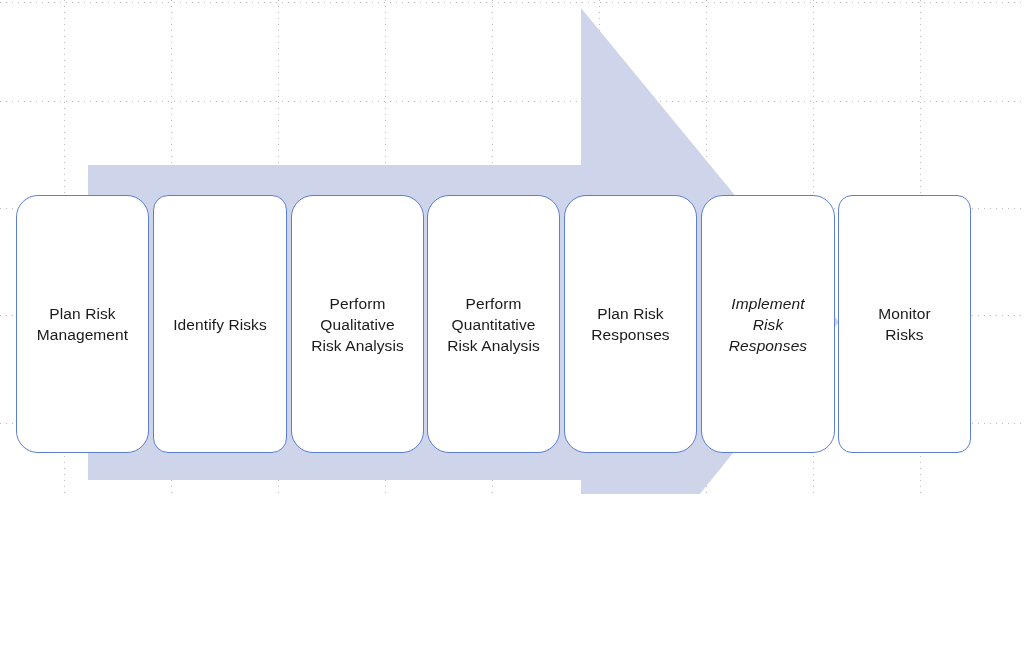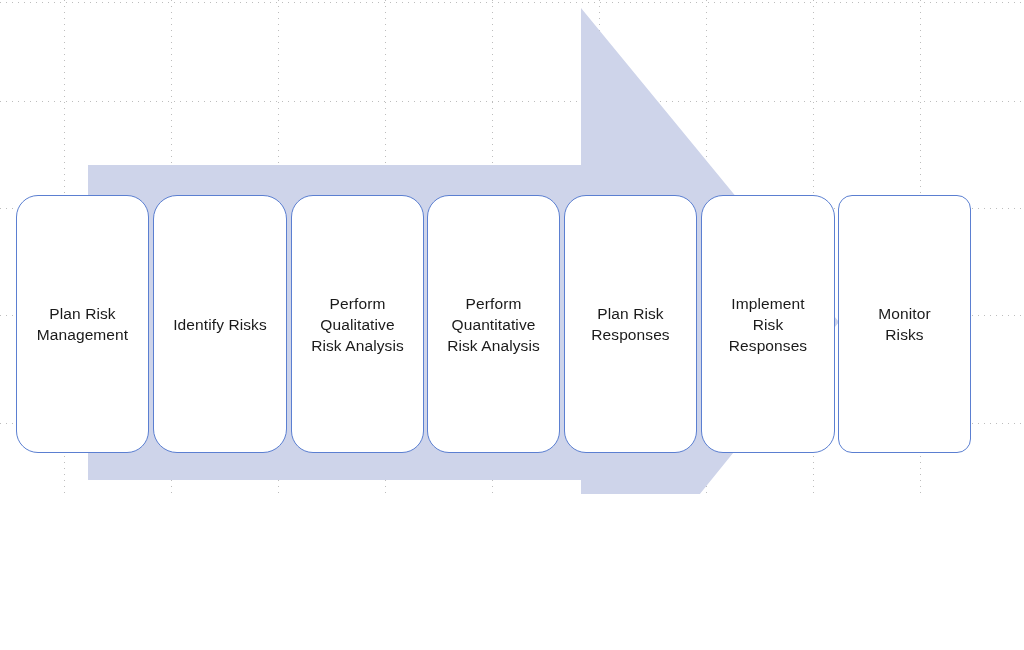--- a/index.html
+++ b/index.html
@@ -103,42 +103,42 @@
 
   <svg id="arrow-svg" viewBox="0 0 1024 650" preserveAspectRatio="none" aria-hidden="true">
     <polygon id="arrow-shape" points="88,165 581,165 581,8 839,322 581,641 581,480 88,480" fill="#ced4ea"></polygon>
   </svg>
 
   <div class="card" style="left: 16px; width: 133px; top: 195px; height: 258px; border-color: rgb(91, 127, 209); background: rgb(255, 255, 255); border-radius: 22px;">
     <span class="card-label">Plan Risk
 Management</span>
   </div>
 
-  <div class="card" style="left: 153px; width: 134px; top: 195px; height: 258px; border-color: rgb(91, 127, 209); background: rgb(255, 255, 255); border-radius: 24px;">
+  <div class="card" style="left: 153px; width: 134px; top: 195px; height: 258px; border-color: rgb(91, 127, 209); background: rgb(255, 255, 255); border-radius: 15px;">
     <span class="card-label">Identify Risks</span>
   </div>
 
   <div class="card" style="left: 291px; width: 133px; top: 195px; height: 258px; border-color: rgb(91, 127, 209); background: rgb(255, 255, 255); border-radius: 22px;">
     <span class="card-label">Perform
 Qualitative
 Risk Analysis</span>
   </div>
 
   <div class="card" style="left: 427px; width: 133px; top: 195px; height: 258px; border-color: rgb(91, 127, 209); background: rgb(255, 255, 255); border-radius: 22px;">
     <span class="card-label">Perform
 Quantitative
 Risk Analysis</span>
   </div>
 
   <div class="card" style="left: 564px; width: 133px; top: 195px; height: 258px; border-color: rgb(91, 127, 209); background: rgb(255, 255, 255); border-radius: 22px;">
     <span class="card-label">Plan Risk
 Responses</span>
   </div>
 
-  <div class="card" style="left: 701px; width: 134px; top: 195px; height: 258px; border-color: rgb(91, 127, 209); background: rgb(255, 255, 255); border-radius: 22px;">
+  <div class="card" style="left: 701px; width: 134px; top: 195px; height: 258px; border-color: rgb(91, 127, 209); background: rgb(255, 255, 255); border-radius: 22px; font-style: italic;">
     <span class="card-label">Implement
 Risk
 Responses</span>
   </div>
 
   <div class="card" style="left: 838px; width: 133px; top: 195px; height: 258px; border-color: rgb(91, 127, 209); background: rgb(255, 255, 255); border-radius: 14px;">
     <span class="card-label">Monitor
 Risks</span>
   </div>
 

